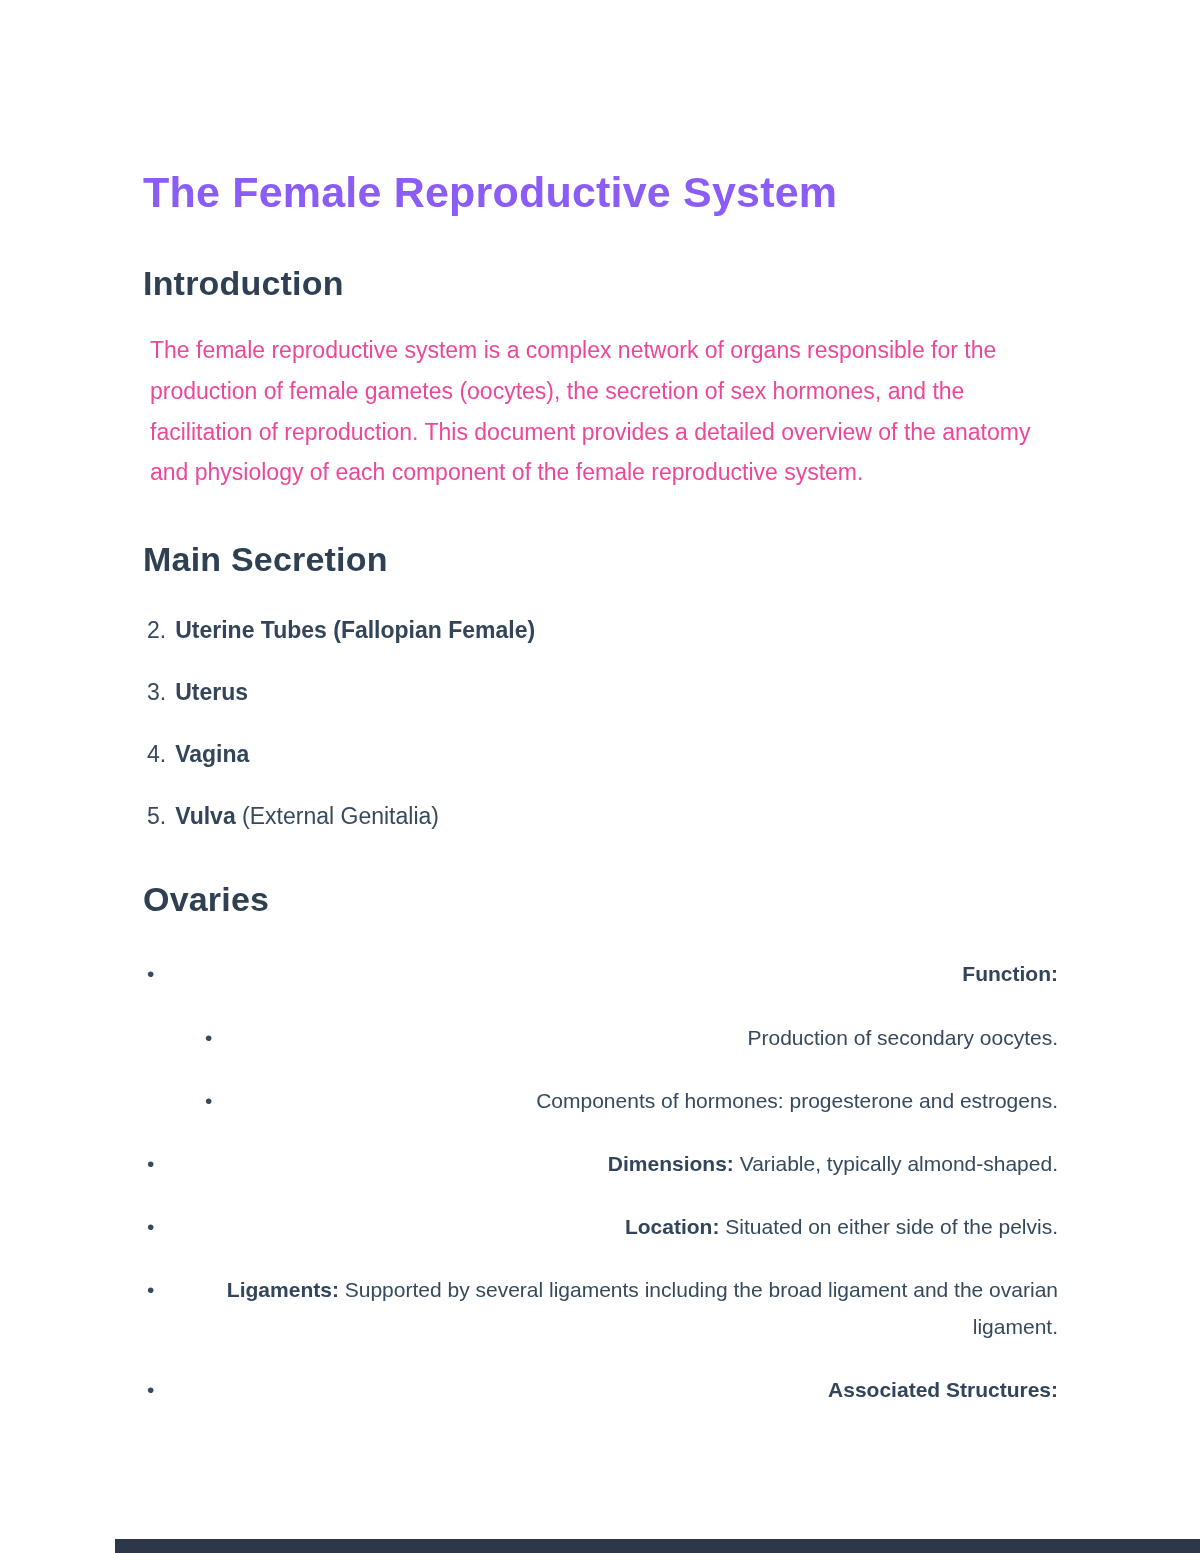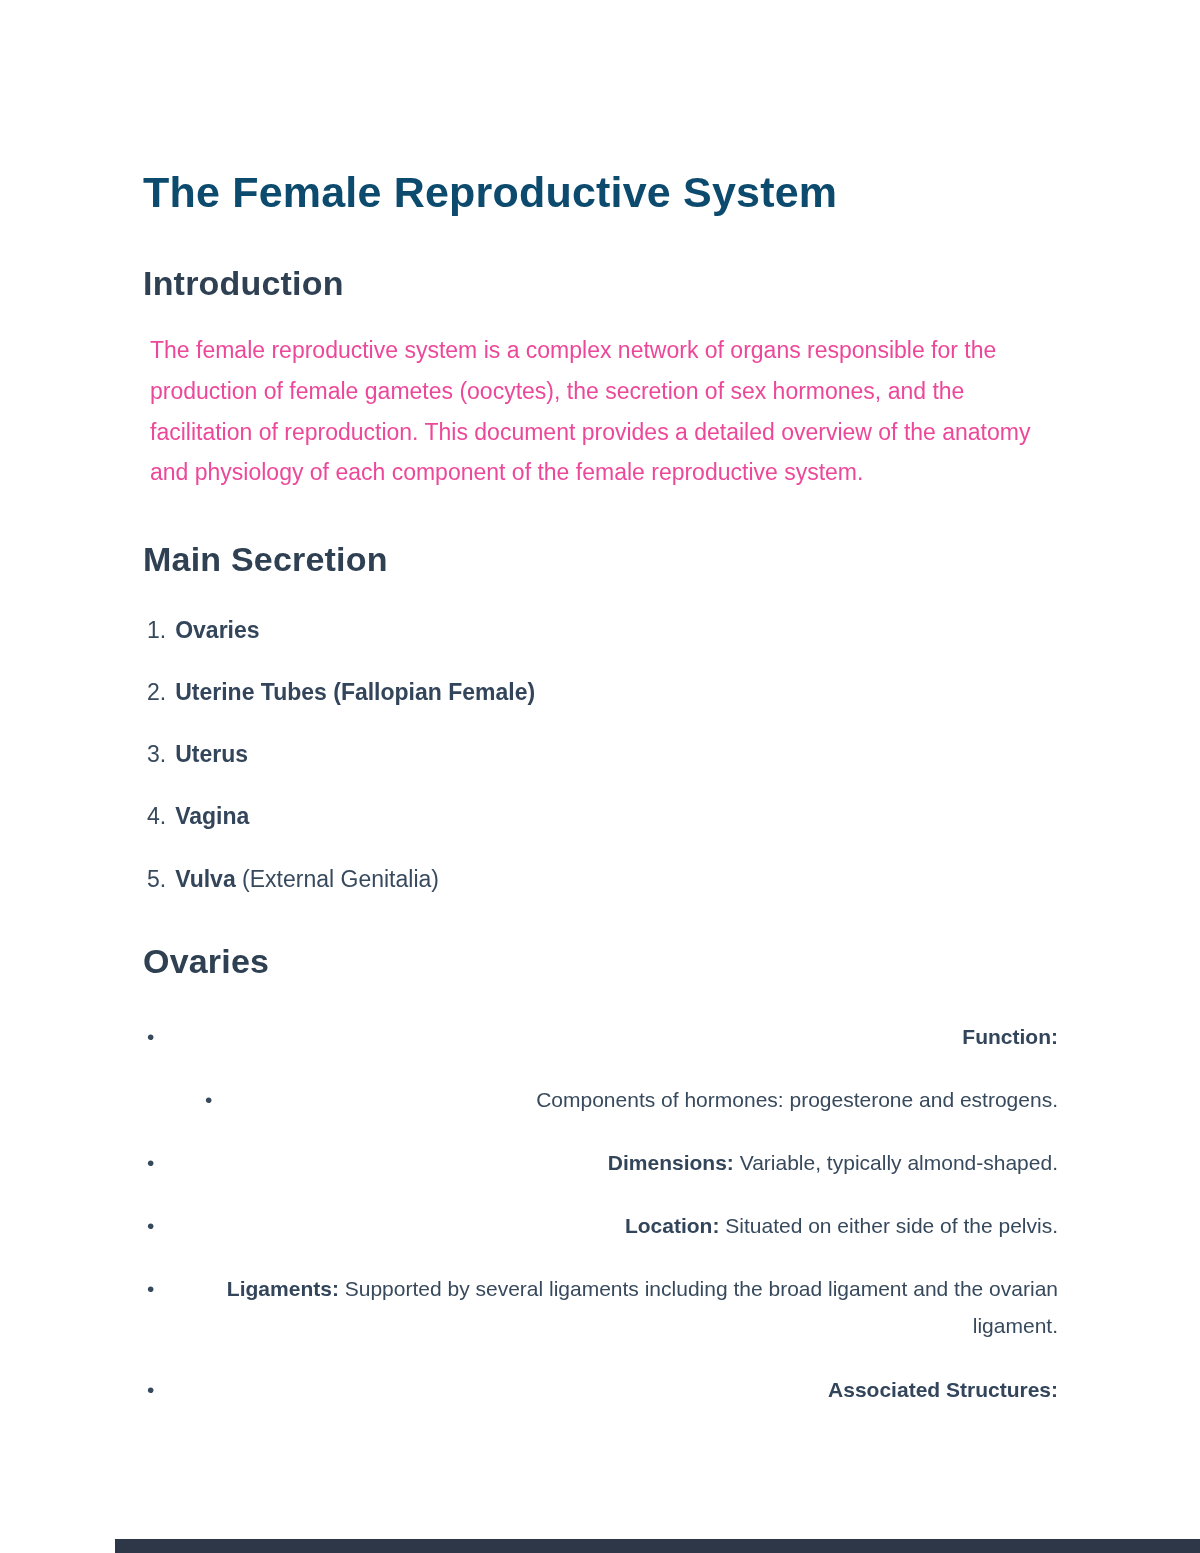--- a/index.html
+++ b/index.html
@@ -19,21 +19,21 @@
     position: absolute;
     top: 168px;
     left: 143px;
     width: 915px;
   }
   h1.doc-title {
     margin: 0 0 36px 0;
     font-size: 43px;
     line-height: 1.15;
     font-weight: 800;
-    color: #0c4a6e;
+    color: #8b5cf6;
     letter-spacing: 0.2px;
   }
   h2.section-heading {
     margin: 46px 0 26px 0;
     font-size: 34px;
     line-height: 1.2;
     font-weight: 700;
     color: #2e4052;
     letter-spacing: 0.2px;
   }
@@ -118,33 +118,33 @@
 
     <h1 class="doc-title">The Female Reproductive System</h1>
 
     <h2 class="section-heading">Introduction</h2>
 
     <p class="body-text">The female reproductive system is a complex network of organs responsible for the production of female gametes (oocytes), the secretion of sex hormones, and the facilitation of reproduction. This document provides a detailed overview of the anatomy and physiology of each component of the female reproductive system.</p>
 
     <h2 class="section-heading">Main Secretion</h2>
 
     <ol class="num-list">
-      <li><span class="num">1.</span><span class="bold">Ovaries</span><span></span></li>
       <li><span class="num">2.</span><span class="bold">Uterine Tubes (Fallopian Female)</span><span></span></li>
       <li><span class="num">3.</span><span class="bold">Uterus</span><span></span></li>
       <li><span class="num">4.</span><span class="bold">Vagina</span><span></span></li>
       <li><span class="num">5.</span><span class="bold">Vulva</span><span> (External Genitalia)</span></li>
     </ol>
 
     <h2 class="section-heading">Ovaries</h2>
 
     <ul class="bullet-list">
       <li>
         <span class="bold">Function:</span><span></span>
         <ul class="nested">
+          <li><span>Production of secondary oocytes.</span></li>
           <li><span>Components of hormones: progesterone and estrogens.</span></li>
         </ul>
       </li>
       <li><span class="bold">Dimensions:</span><span> Variable, typically almond-shaped.</span></li>
       <li><span class="bold">Location:</span><span> Situated on either side of the pelvis.</span></li>
       <li><span class="bold">Ligaments:</span><span> Supported by several ligaments including the broad ligament and the ovarian ligament.</span></li>
       <li><span class="bold">Associated Structures:</span><span></span></li>
     </ul>
 
   </div>

